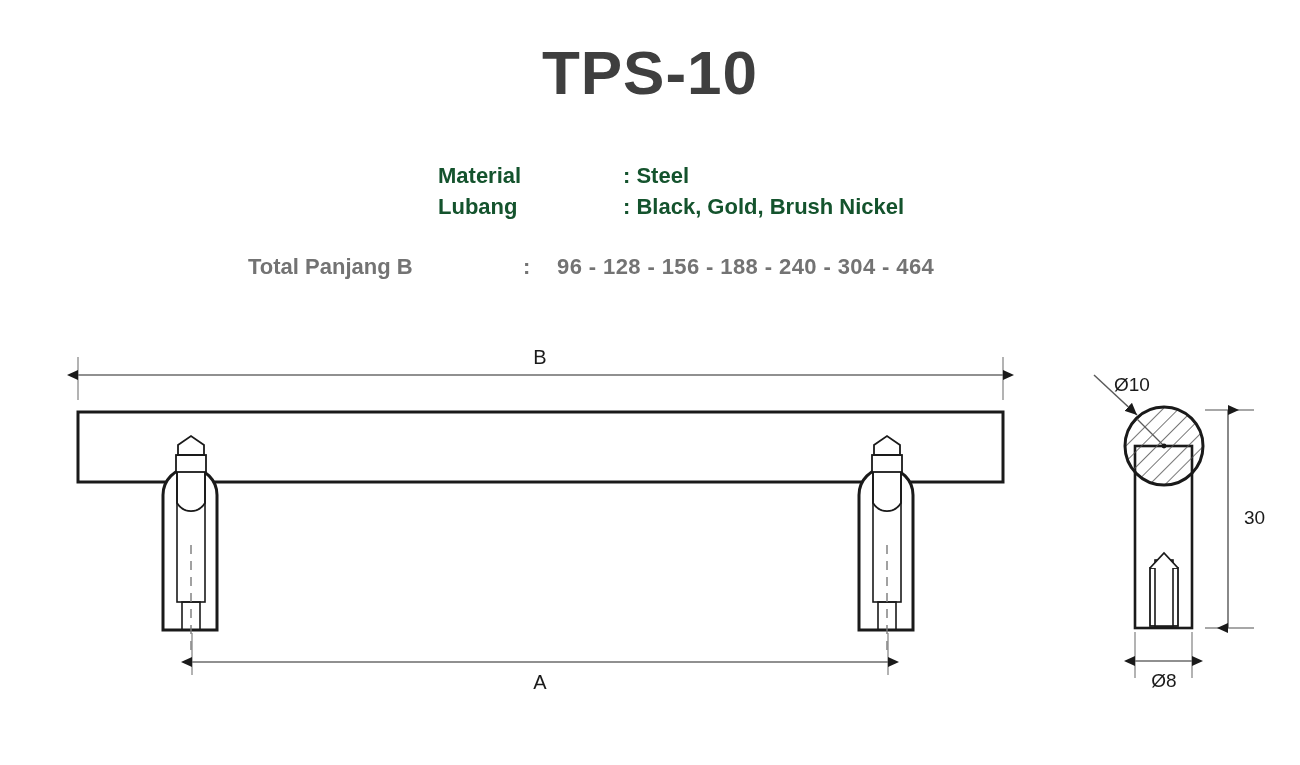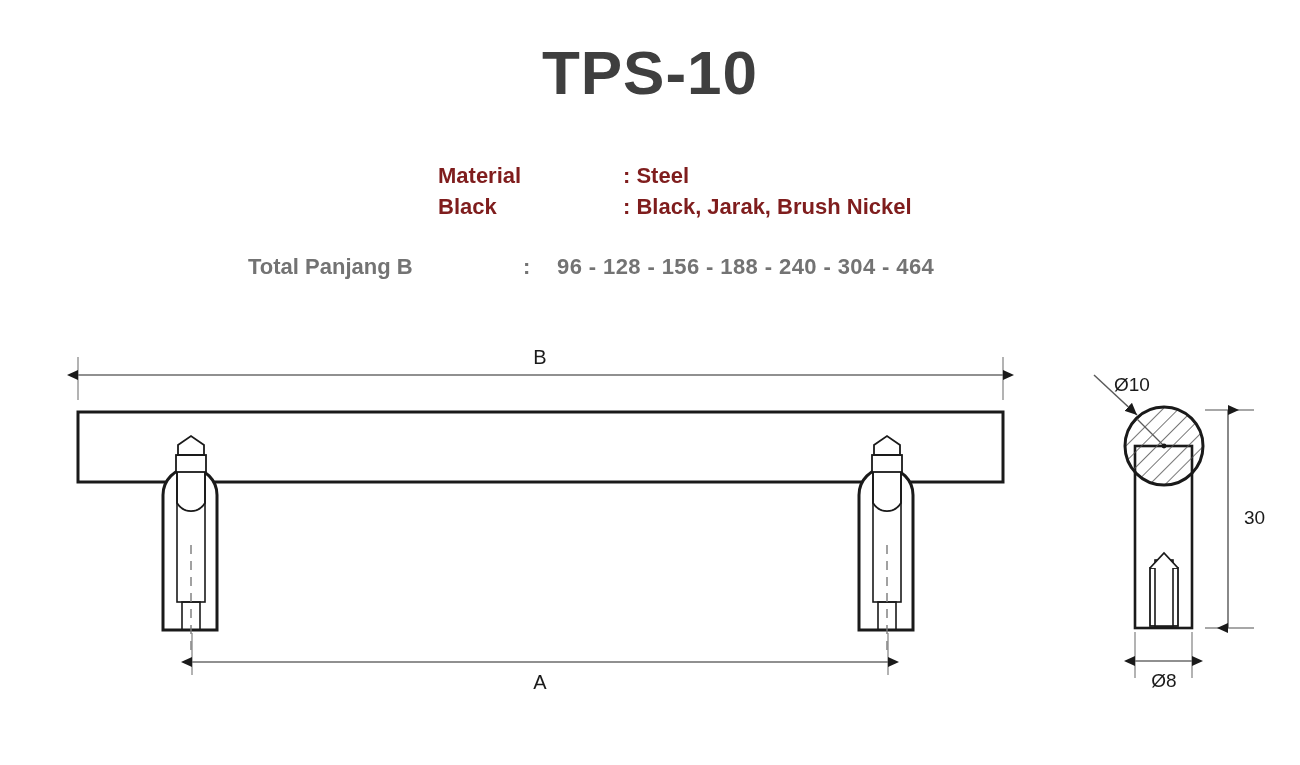--- a/index.html
+++ b/index.html
@@ -32,21 +32,21 @@
     letter-spacing: 1px;
     color: #3f3f3f;
     line-height: 1;
   }
   .spec-block {
     position: absolute;
     left: 438px;
     top: 160px;
     font-size: 22px;
     line-height: 31px;
-    color: #7f1d1d;
+    color: #14532d;
     font-weight: 600;
   }
   .spec-row { display: block; white-space: nowrap; }
   .spec-label {
     display: inline-block;
     width: 185px;
   }
   .spec-value { display: inline-block; }
 
   .dims-block {
@@ -92,21 +92,21 @@
 
 <div id="sheet">
 
   <div class="title">TPS-10</div>
 
   <div class="spec-block">
     <span class="spec-row">
       <span class="spec-label">Material</span><span class="spec-value">: Steel</span>
     </span>
     <span class="spec-row">
-      <span class="spec-label">Black</span><span class="spec-value">: Black, Jarak, Brush Nickel</span>
+      <span class="spec-label">Lubang</span><span class="spec-value">: Black, Gold, Brush Nickel</span>
     </span>
   </div>
 
   <div class="dims-block">
     <span class="dim-row">
       <span class="dim-label">Total Panjang B</span><span class="dim-colon">:</span><span class="dim-values">96  - 128 - 156 - 188 - 240 - 304 - 464</span>
     </span>
   </div>
 
   <svg class="drawing" viewBox="0 0 1300 765">

